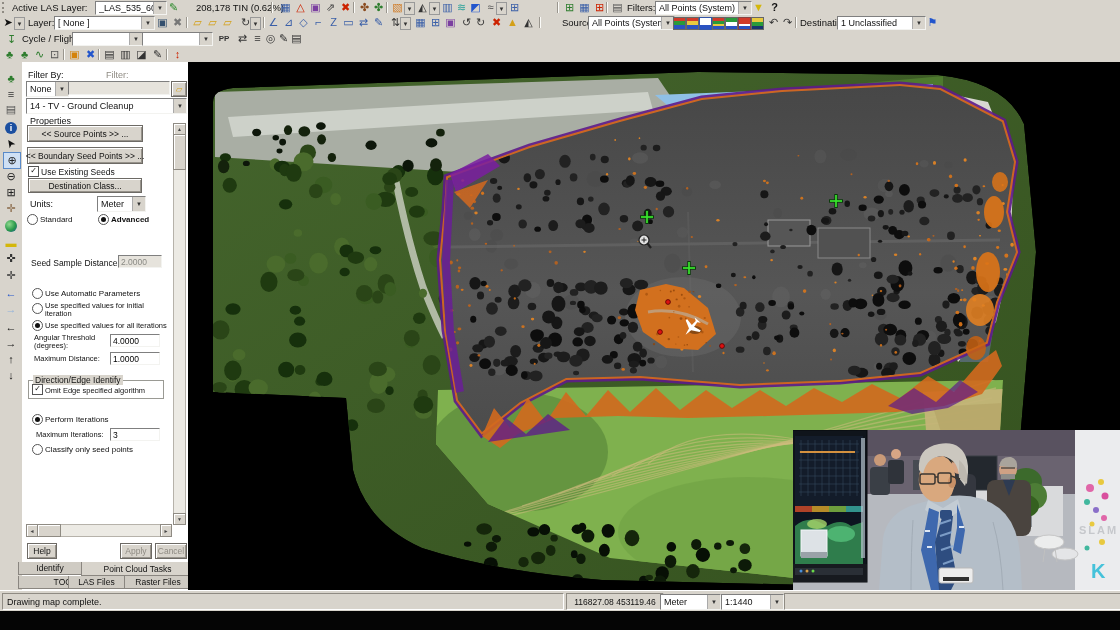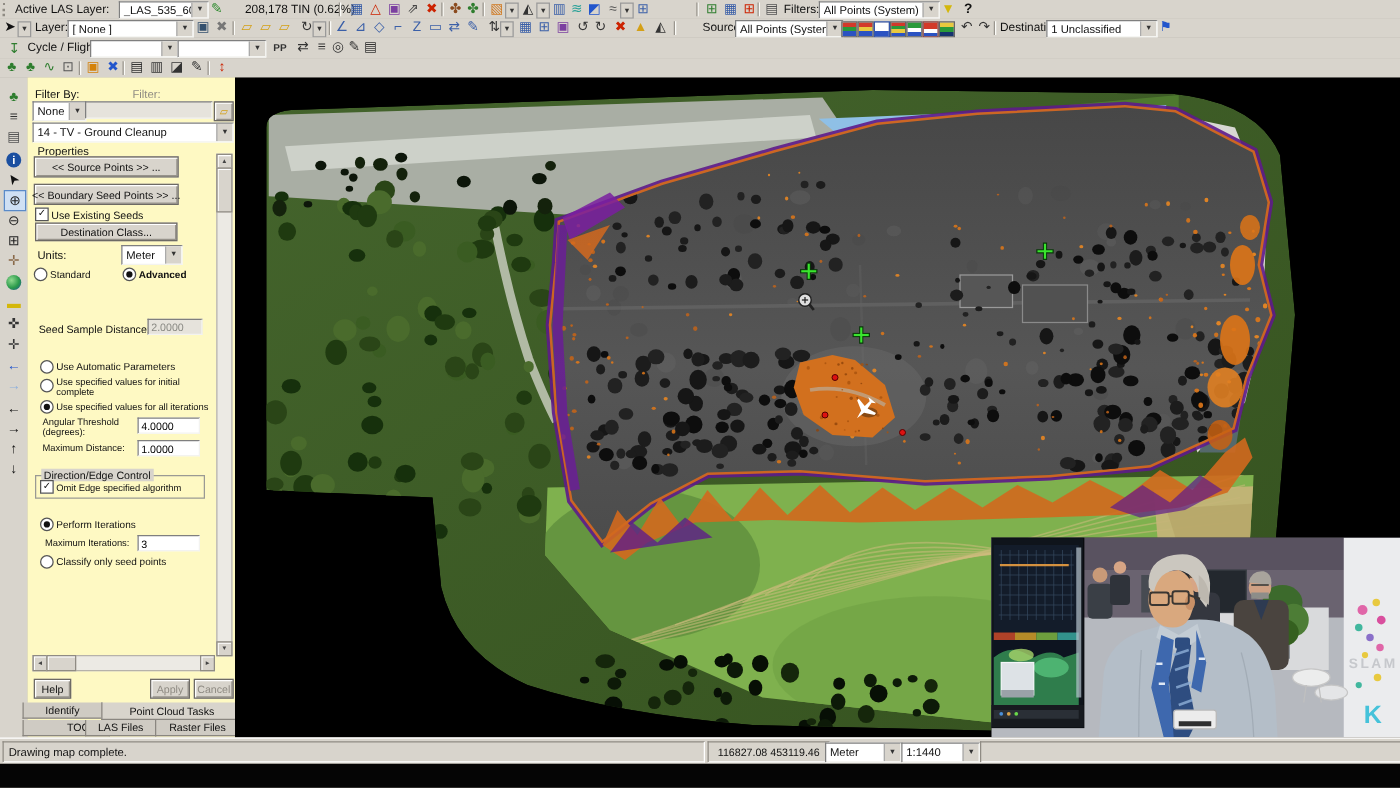--- a/index.html
+++ b/index.html
@@ -28,21 +28,21 @@
   .btn.dis{color:#8f8b83;}
   
   #side{position:absolute;left:0;top:62px;width:22px;height:528px;background:#d8d4cc;border-right:1px solid #b0aca4;}
   .si{position:absolute;left:3px;width:16px;height:15px;display:flex;align-items:center;justify-content:center;font-size:11px;}
   .si.act{background:#cfe0f4;border:1px solid #5a8ac8;}
   .ico-info{width:12px;height:12px;border-radius:50%;background:#1b4fa0;color:#fff;
       font-size:9px;font-weight:bold;text-align:center;line-height:12px;}
   .ico-globe{width:12px;height:12px;border-radius:50%;background:radial-gradient(circle at 35% 35%,#8fd98f,#2a9a4a 55%,#1b4fa0);}
   .rotul{transform:rotate(-125deg);display:inline-block;}
   
-  #panel{position:absolute;left:22px;top:62px;width:166px;height:528px;background:#fef9c3;
+  #panel{position:absolute;left:22px;top:62px;width:166px;height:528px;background:#ffffff;
       border-right:2px solid #aba79f;font-size:9px;}
   .plabel{position:absolute;white-space:nowrap;}
   .gray{color:#8f8b83;}
   .grp{position:absolute;border:1px solid #9a9a94;}
   .glab{position:absolute;top:-6px;left:4px;background:#d8d4cc;padding:0 2px;font-size:8.5px;white-space:nowrap;}
   .cb{position:absolute;width:9px;height:9px;background:#fff;border:1px solid #555;display:flex;align-items:center;justify-content:center;}
   .cb .cbm{font-size:8px;line-height:1;color:#111;margin-top:-1px;}
   .rb{position:absolute;width:9px;height:9px;border-radius:50%;background:#fff;border:1px solid #555;}
   .rb.on::after{content:"";position:absolute;left:2px;top:2px;width:5px;height:5px;border-radius:50%;background:#111;}
   .clab{position:absolute;font-size:8px;white-space:nowrap;}
@@ -287,31 +287,31 @@
     <span class="rb on" style="left:76px;top:152px;"></span>
     <span class="clab" style="left:89px;top:153px;font-weight:bold;">Advanced</span>
 
     <span class="plabel" style="left:9px;top:196px;font-size:8.5px;">Seed Sample Distance:</span>
     <input class="fld dis" style="left: 96px; top: 193px; width: 38px; height: 11px;" disabled="" value="2.0000">
 
     <span class="rb" style="left:10px;top:226px;"></span>
     <span class="clab" style="left:23px;top:227px;">Use Automatic Parameters</span>
     <span class="rb" style="left:10px;top:241px;"></span>
     <span class="clab sm" style="left:23px;top:239px;">Use specified values for initial</span>
-    <span class="clab sm" style="left:23px;top:247px;">complete</span>
+    <span class="clab sm" style="left:23px;top:247px;">iteration</span>
     <span class="rb on" style="left:10px;top:258px;"></span>
     <span class="clab sm" style="left:23px;top:259px;">Use specified values for all iterations</span>
     <span class="clab sm" style="left:12px;top:271px;">Angular Threshold</span>
     <span class="clab sm" style="left:12px;top:279px;">(degrees):</span>
     <input class="fld" style="left: 88px; top: 272px; width: 44px; height: 11px;" value="4.0000">
     <span class="clab sm" style="left:12px;top:292px;">Maximum Distance:</span>
     <input class="fld" style="left: 88px; top: 290px; width: 44px; height: 11px;" value="1.0000">
 
     <div class="grp" style="left:6px;top:318px;width:134px;height:17px;">
-      <span class="glab">Direction/Edge Control</span>
+      <span class="glab">Direction/Edge Identify</span>
     </div>
     <span class="cb" style="left:10px;top:322px;">
         <span class="cbm" style="color: rgb(17, 17, 17);">✓</span>
       </span>
     <span class="clab sm" style="left:23px;top:324px;">Omit Edge specified algorithm</span>
 
     <span class="rb on" style="left:10px;top:352px;"></span>
     <span class="clab" style="left:23px;top:353px;">Perform Iterations</span>
     <span class="clab sm" style="left:14px;top:368px;">Maximum Iterations:</span>
     <input class="fld" style="left: 88px; top: 366px; width: 44px; height: 11px;" value="3">

